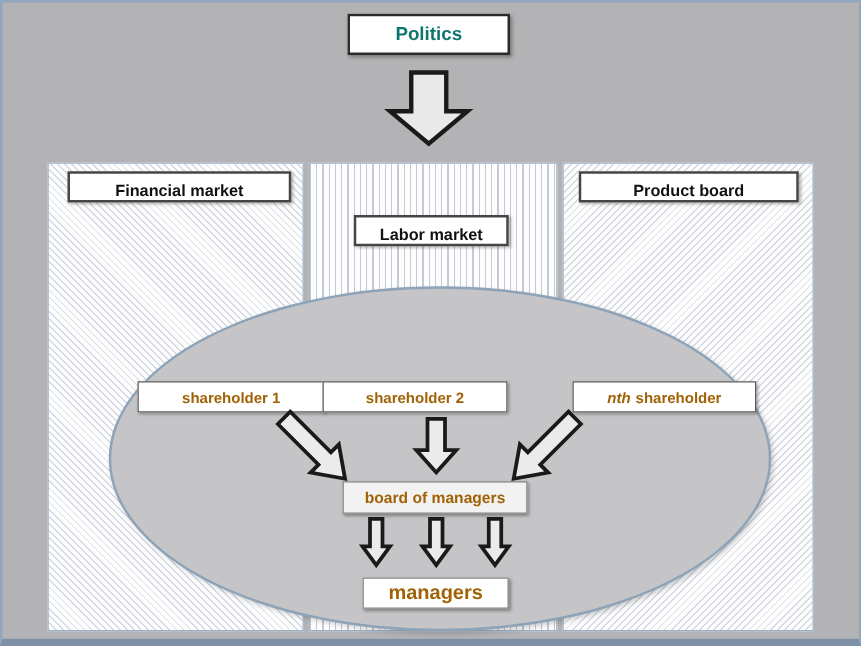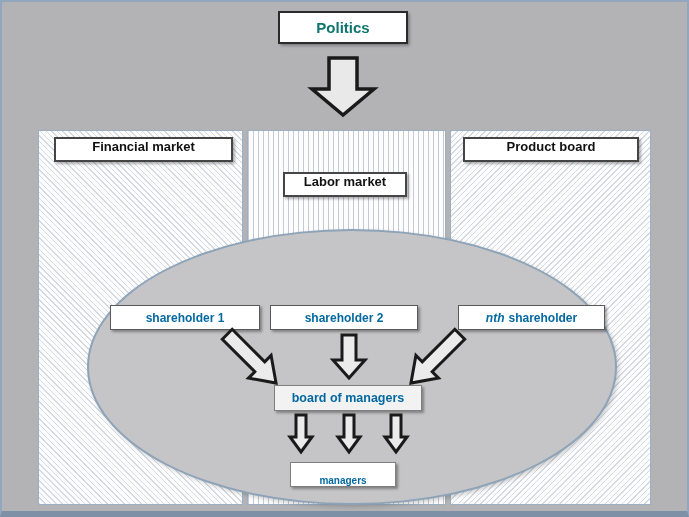--- a/index.html
+++ b/index.html
@@ -37,45 +37,45 @@
   }
   .panel.product{
     left:448px;width:201px;
     background-image:repeating-linear-gradient(135deg,
       rgba(148,160,182,0.38) 0px, rgba(148,160,182,0.38) 1px,
       transparent 1px, transparent 4px);
   }
   .market-label{
     position:absolute;top:6px;height:25px;box-sizing:border-box;
     background:#ffffff;border:2px solid #454545;
-    display:flex;align-items:flex-start;justify-content:center;
+    display:flex;align-items:flex-end;justify-content:center;
     font-size:13px;font-weight:bold;color:#111;
     box-shadow:1.5px 1.5px 2.5px rgba(0,0,0,0.3);
   }
   .panel.financial .market-label{left:15px;width:179px;}
   .panel.labor .market-label{left:35px;width:124px;margin-top:35px;}
   .panel.product .market-label{left:12px;width:176px;}
   
   .firm-ellipse{
     position:absolute;left:85px;top:227px;width:530px;height:276px;
     background:#c5c5c7;border:2px solid #8da3b8;border-radius:50%;
     box-sizing:border-box;box-shadow:2px 2px 4px rgba(0,0,0,0.18);
   }
   
   .node-box{
     position:absolute;box-sizing:border-box;background:#ffffff;
     display:flex;align-items:center;justify-content:center;
-    font-weight:bold;color:#0369a1;
+    font-weight:bold;color:#a16207;
     box-shadow:1.5px 1.5px 2.5px rgba(0,0,0,0.35);
   }
   .shareholder-1{left:108px;top:303px;width:150px;height:25px;border:1.5px solid #5a5a5a;font-size:12px;}
-  .shareholder-2{left:268px;top:303px;width:148px;height:25px;border:1.5px solid #5a5a5a;font-size:12px;}
+  .shareholder-2{left:256px;top:303px;width:148px;height:25px;border:1.5px solid #5a5a5a;font-size:12px;}
   .shareholder-n{left:456px;top:303px;width:147px;height:25px;border:1.5px solid #5a5a5a;font-size:12px;}
   .board-box{left:272px;top:383px;width:148px;height:26px;border:1.5px solid #7f7f7f;background:#f2f2f2;font-size:12.5px;}
-  .managers-box{left:288px;top:460px;width:106px;height:25px;border:1.5px solid #7f7f7f;font-size:10px;align-items:flex-end;}
+  .managers-box{left:288px;top:460px;width:117px;height:25px;border:1.5px solid #7f7f7f;font-size:16px;}
   .shareholder-n i{font-style:italic;margin-right:4px;}
   
   svg{display:block;overflow:visible;}
   .arrow-mid{position:absolute;left:329px;top:331px;}
   .arrow-diag-left{position:absolute;left:232px;top:320px;transform:rotate(-45deg);}
   .arrow-diag-right{position:absolute;left:415px;top:320px;transform:rotate(45deg);}
   .arrow-sm1{position:absolute;left:286px;top:411px;}
   .arrow-sm2{position:absolute;left:334px;top:411px;}
   .arrow-sm3{position:absolute;left:381px;top:411px;}
 </style>

